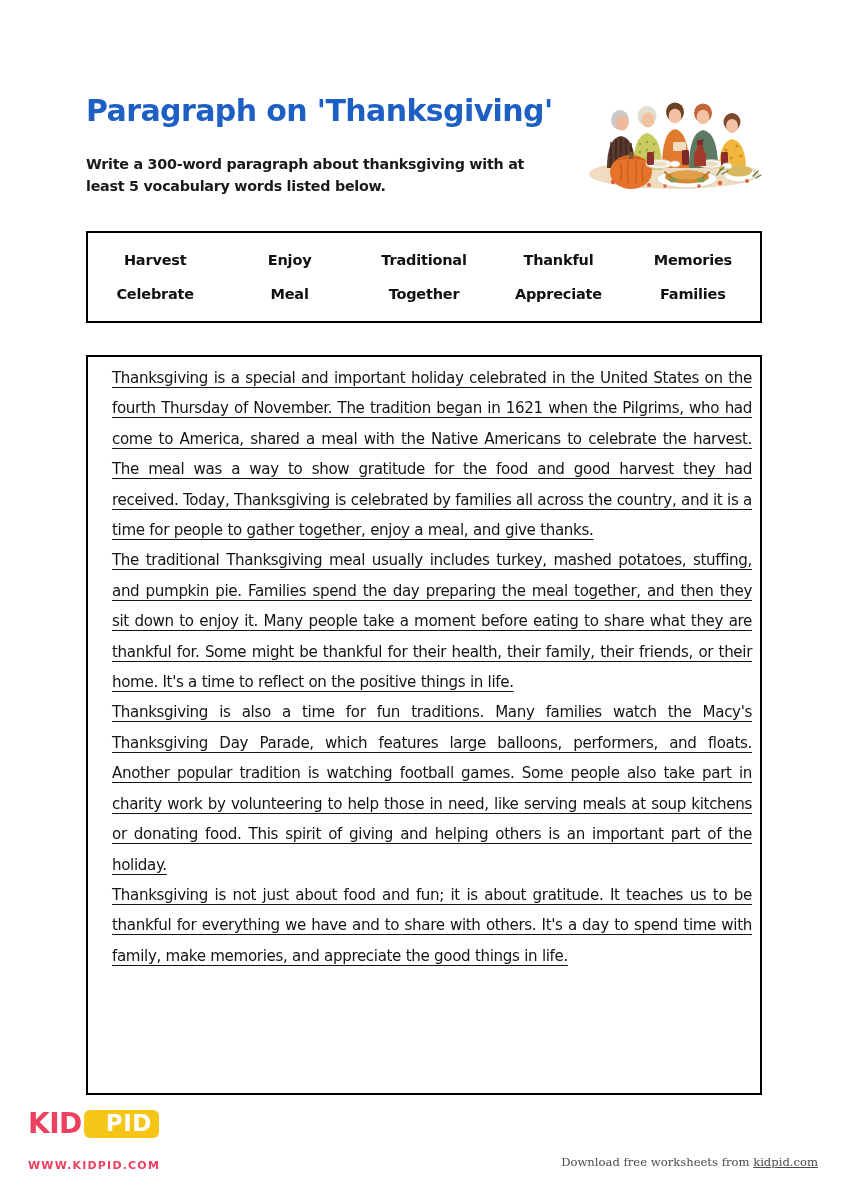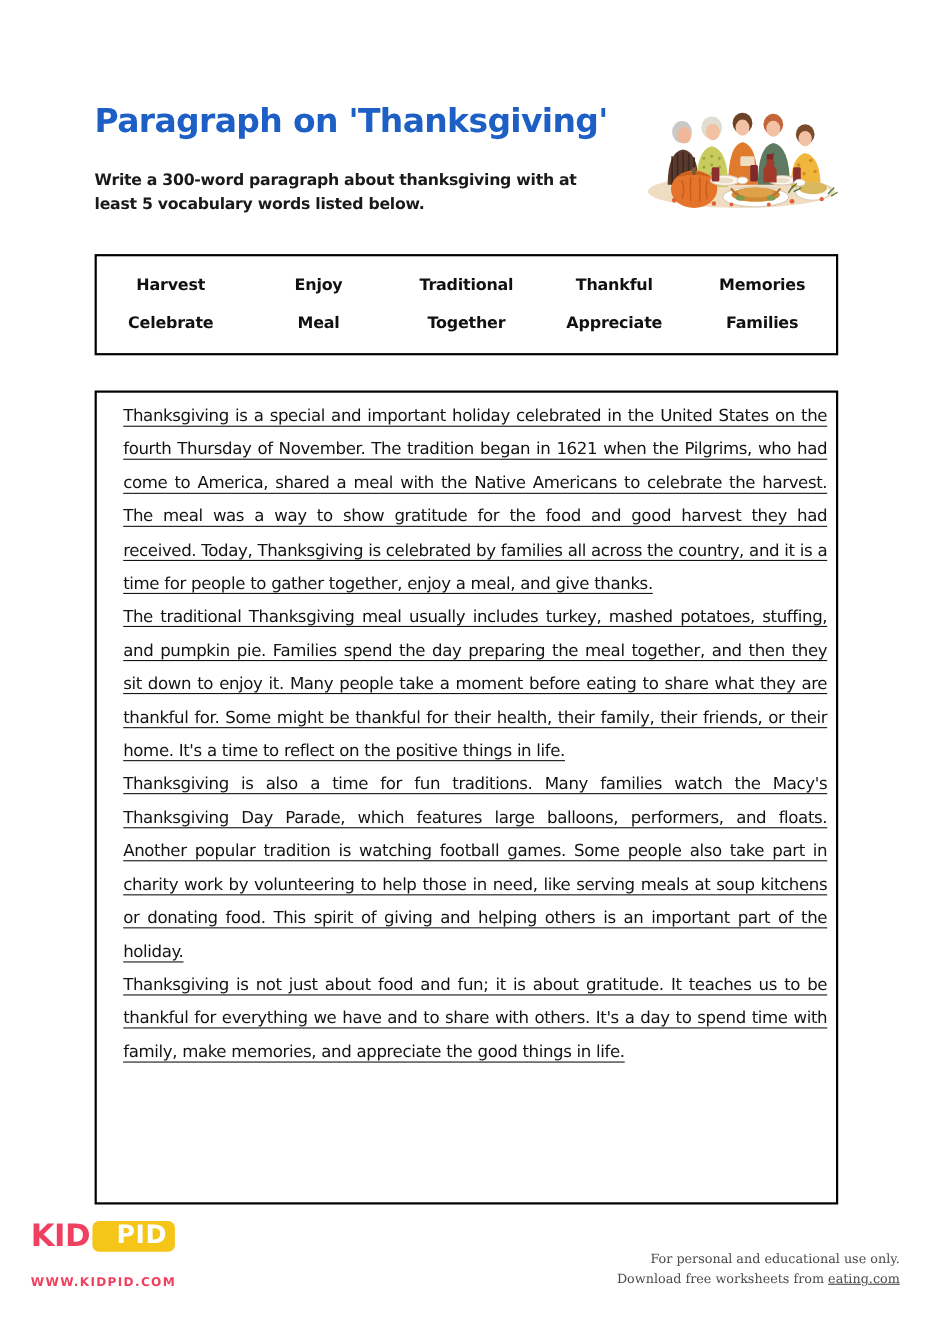--- a/index.html
+++ b/index.html
@@ -316,20 +316,19 @@
   <div class="footer">
     <div class="logo">
       <div class="logo-mark">
         <span class="logo-kid">KID</span>
         <span class="logo-pid">PID</span>
       </div>
       <div class="logo-url">WWW.KIDPID.COM</div>
     </div>
 
     <div class="footer-note">
-      <div>For personal and educational use only.</div>
       <div>
-        <span>Download free worksheets from </span><span class="footer-link">eating.com</span>
+        <span>Download free worksheets from </span><span class="footer-link">kidpid.com</span>
       </div>
     </div>
   </div>
 
 </div>
 
 </body></html>

